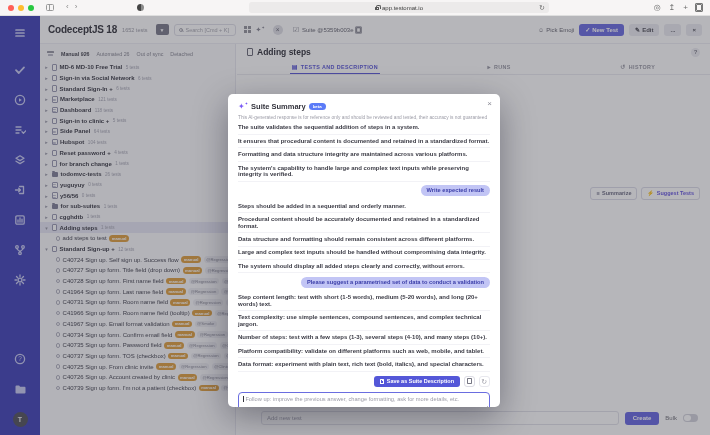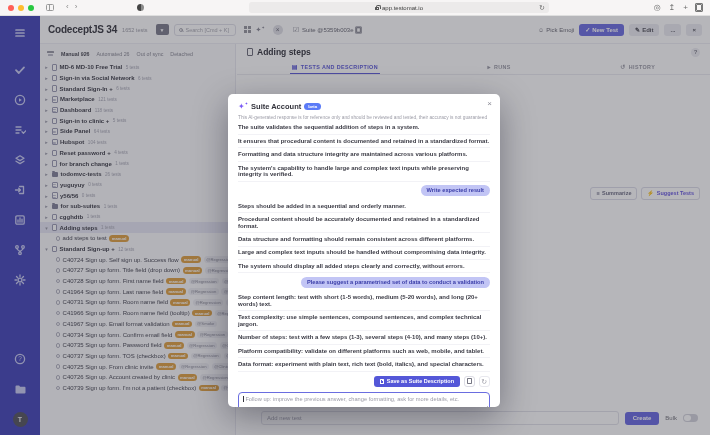--- a/index.html
+++ b/index.html
@@ -182,21 +182,21 @@
     <span>◎</span>
     <span>↥</span>
     <span>+</span>
     <span class="copy-sq"></span>
   </div>
 </div>
 
 <div class="app">
 
   <div class="app-header">
-    <span class="app-title">CodeceptJS 34</span>
+    <span class="app-title">CodeceptJS 18</span>
     <span class="tests-count">1652 tests</span>
     <span class="filter-btn">
         <span>▼</span>
       </span>
     <div class="search-box">
       <span class="mag"></span>
       <span>Search [Cmd + K]</span>
     </div>
     <span class="grid-ic"></span>
     <span class="ai-ic">✦</span>
@@ -553,21 +553,21 @@
       </div>
     </div>
   </div>
 
   <div class="overlay"></div>
 
   <div class="modal">
     <span class="modal-close">×</span>
     <div class="m-title-row">
       <span class="sparkle">✦</span>
-      <span class="m-title">Suite Account</span>
+      <span class="m-title">Suite Summary</span>
       <span class="beta">beta</span>
     </div>
     <div class="m-disclaimer">This AI-generated response is for reference only and should be reviewed and tested, their accuracy is not guaranteed</div>
     <div class="m-convo" id="convo">
         <div class="ai-line">The suite validates the sequential addition of steps in a system.</div>
         <div class="ai-line">It ensures that procedural content is documented and retained in a standardized format.</div>
         <div class="ai-line">Formatting and data structure integrity are maintained across various platforms.</div>
         <div class="ai-line">The system's capability to handle large and complex text inputs while preserving integrity is verified.</div>
         <div class="bubble-row">
           <span class="user-bubble">Write expected result</span>

